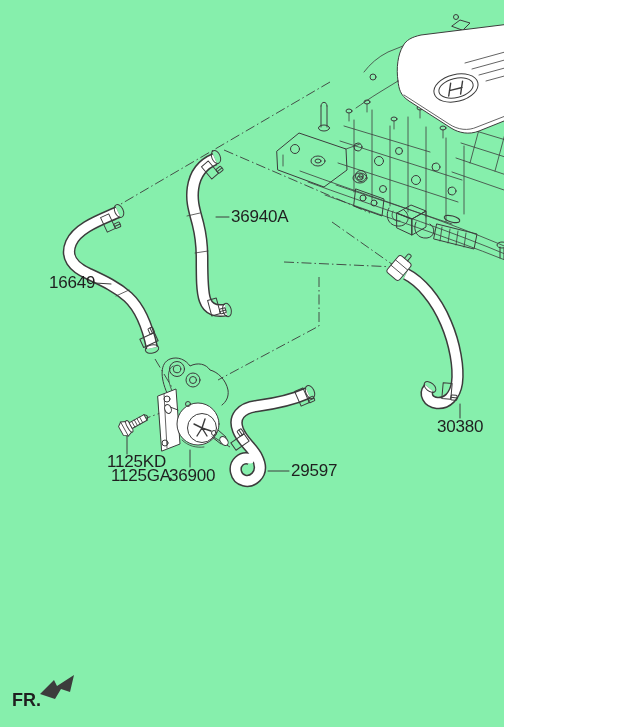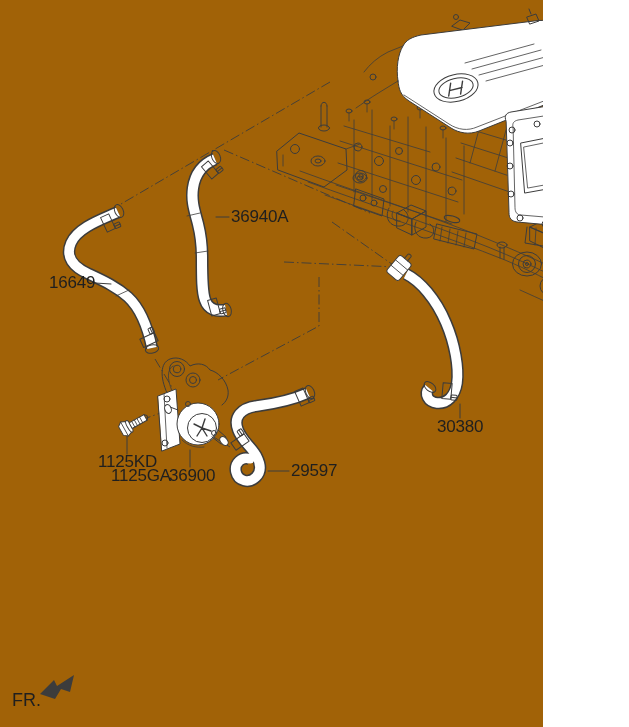--- a/index.html
+++ b/index.html
@@ -1,33 +1,33 @@
 <!DOCTYPE html>
 <html style="--line: #3c3c3c; --label: #1f1f1f;"><head>
 <meta charset="utf-8">
 <style>
   html,body{margin:0;padding:0;background:#fff;}
-  .stage{position:relative;width:543px;height:727px;background:#a16207;overflow:hidden;
+  .stage{position:relative;width:504px;height:727px;background:#86efac;overflow:hidden;
          font-family:"Liberation Sans",sans-serif;}
   .stage svg{position:absolute;left:0;top:0;}
   
   .dwg *{stroke:var(--line,#3c3c3c);fill:none;stroke-width:1;stroke-linejoin:round;stroke-linecap:round;}
   .dwg .thin{stroke-width:.8;}
   .dwg .th{stroke-width:1.4;}
   .dwg .tube-o{stroke-width:12.5;stroke-linecap:butt;}
   .dwg .tube-i{stroke:#fff;stroke-width:9.5;stroke-linecap:butt;}
   .dwg .w13{stroke-width:13;}
   .dwg .w10{stroke-width:10;}
   .dwg .fillw{fill:#fff;}
   .dwg .wfill{fill:#fff;stroke:none;}
   .dwg .blk{fill:var(--line,#1a1a1a);stroke:none;}
   .dwg .dd{stroke-dasharray:10 3 1.5 3;stroke-width:.9;stroke-linecap:butt;}
   .plabel{position:absolute;font-size:17px;line-height:1.05;letter-spacing:-0.2px;
           color:var(--label,#1f1f1f);white-space:nowrap;}
-  .fr{font-weight:400;font-size:18px;letter-spacing:0;}
+  .fr{font-weight:700;font-size:18px;letter-spacing:0;}
 </style>
 </head>
 <body style="background: rgb(255, 255, 255);">
 
 <div class="stage">
 
 <svg class="dwg" width="629" height="727" viewBox="0 0 629 727">
 
   <defs>
     <g id="clamp" fill="none" stroke="#3c3c3c" stroke-width="1" stroke-linejoin="round">
@@ -237,18 +237,18 @@
     <path d="M127,436 L127,454"></path>
     <path d="M268,471 L289,471"></path>
   </g>
 
   <polygon class="blk" points="40,694 54,680 57,686 74,675 70,692 61,689 55,699"></polygon>
 </svg>
 
   <div class="plabel" style="left:231px;top:208px">36940A</div>
   <div class="plabel" style="left:49px;top:274px">16649</div>
   <div class="plabel" style="left:437px;top:418px">30380</div>
-  <div class="plabel" style="left:98px;top:453px">1125KD</div>
+  <div class="plabel" style="left:107px;top:453px">1125KD</div>
   <div class="plabel" style="left:111px;top:467px">1125GA</div>
   <div class="plabel" style="left:169px;top:467px">36900</div>
   <div class="plabel" style="left:291px;top:462px">29597</div>
   <div class="plabel fr" style="left:12px;top:691px">FR.</div>
 </div>
 
 </body></html>

